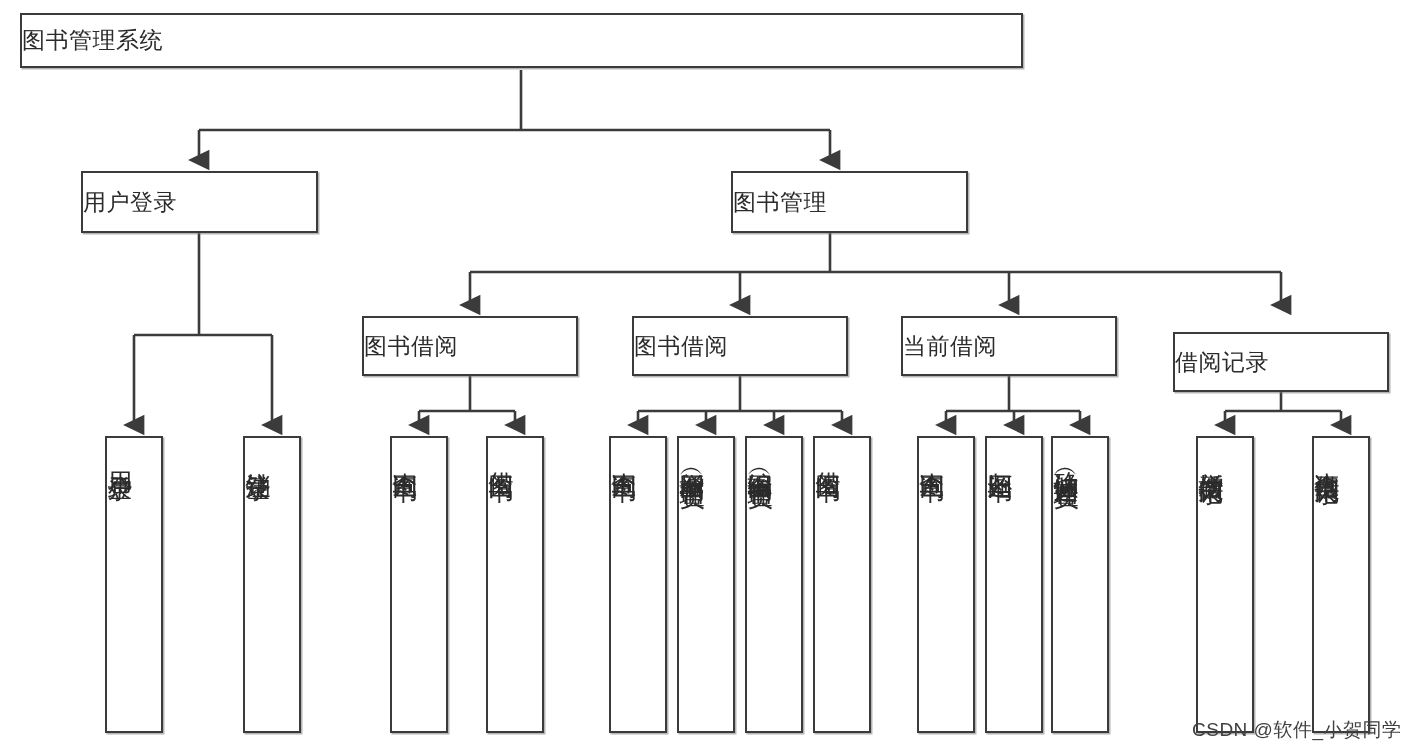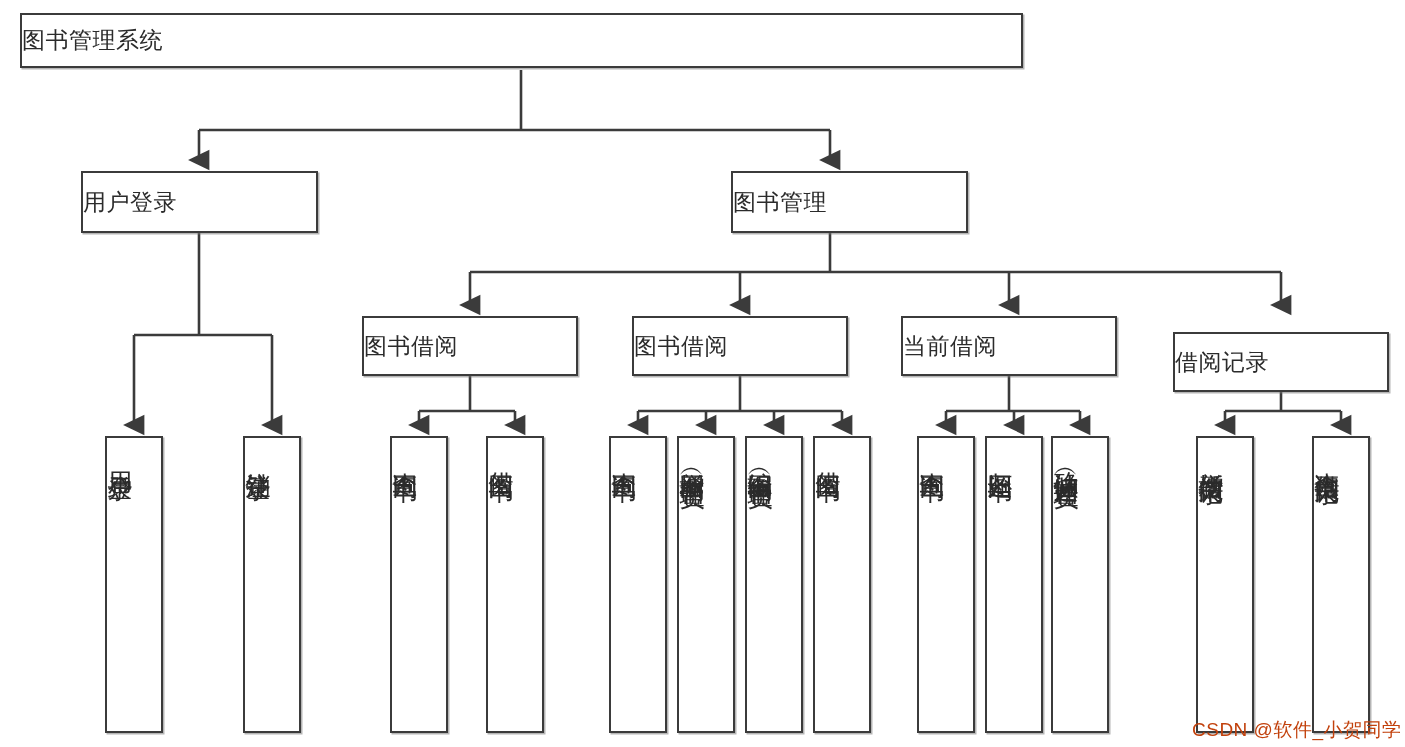--- a/index.html
+++ b/index.html
@@ -51,21 +51,21 @@
   .node.vert .label {
     writing-mode: vertical-rl;
     text-orientation: upright;
     font-size: 25px;
     line-height: 1.02;
     letter-spacing: 2px;
     white-space: pre-line;
   }
   .watermark {
     position: absolute;
-    color: #c2410c;
+    color: #404040;
     font-size: 19px;
     letter-spacing: 0.5px;
     white-space: nowrap;
     pointer-events: none;
   }
 </style>
 </head>
 <body>
 
 <div id="canvas">

